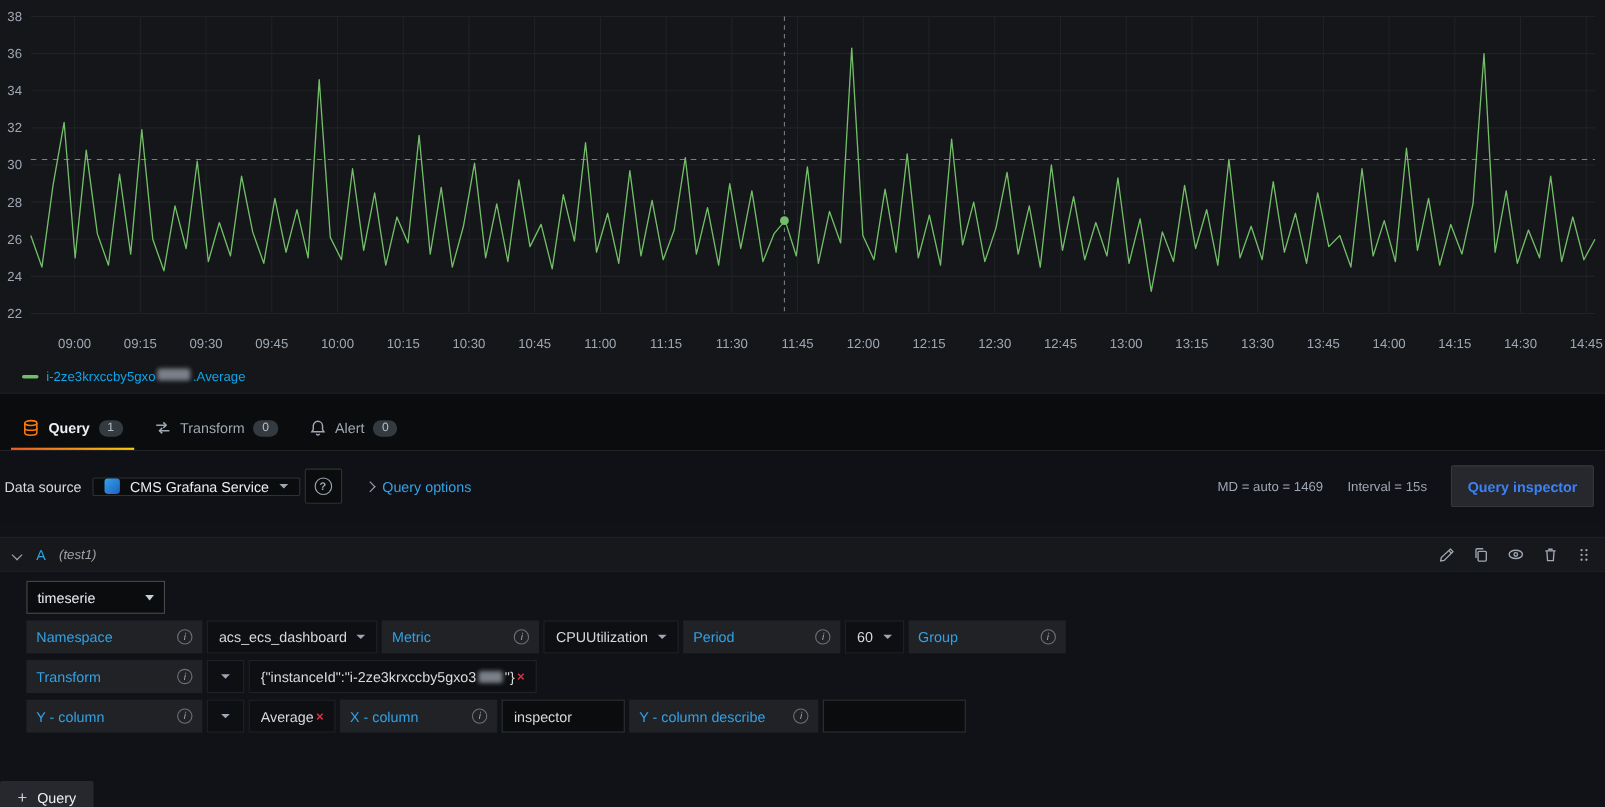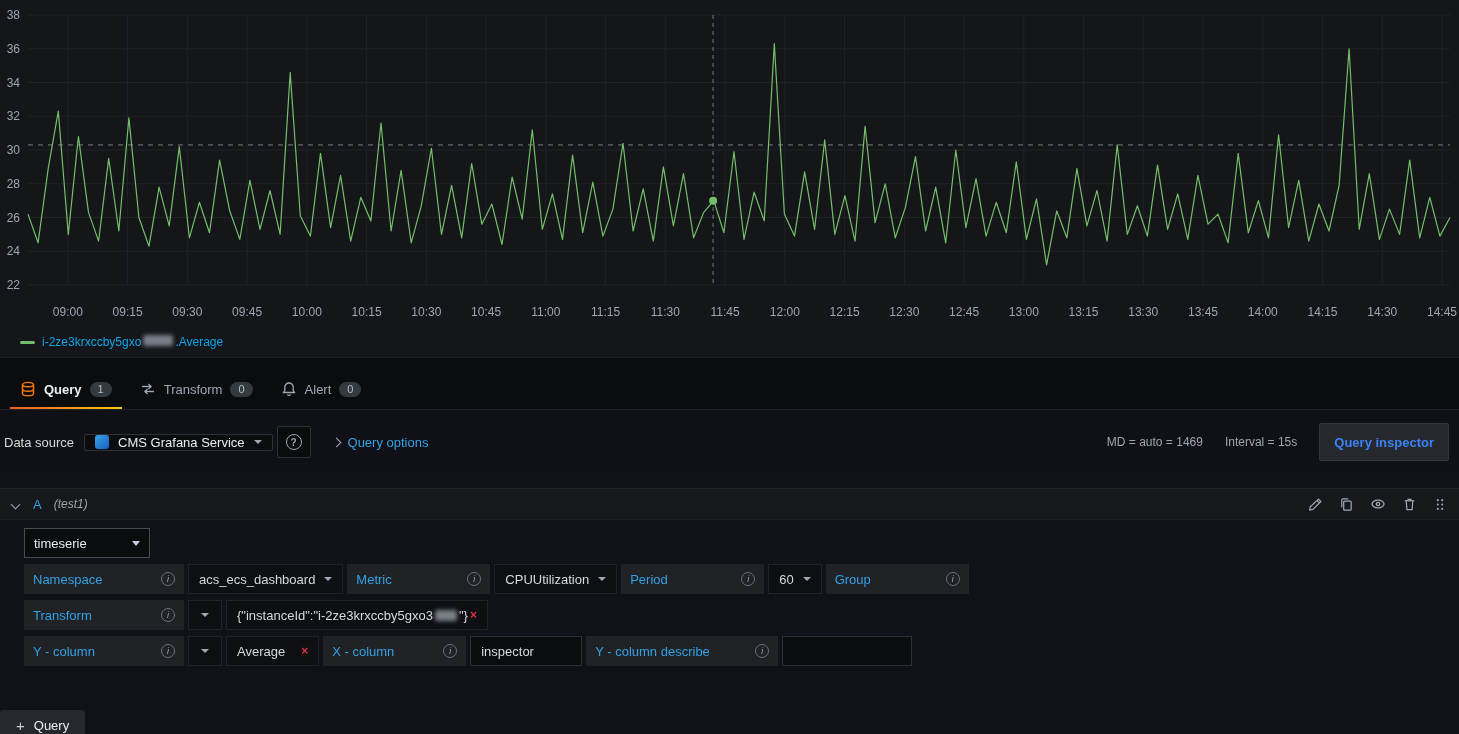--- a/index.html
+++ b/index.html
@@ -55,21 +55,21 @@
   .editor { padding:8px 0 0 24px; }
   .type-select { width:126px; height:30px; background:#0b0c0e; border:1px solid #464b52; display:flex; align-items:center; justify-content:space-between; padding:0 9px; color:#e9edf2; cursor:pointer; }
   .type-select .tri { width:0; height:0; border-left:4px solid transparent; border-right:4px solid transparent; border-top:5px solid #c7d0d9; }
   .seg-row { display:flex; gap:4px; margin-top:6px; align-items:stretch; }
   .seg { height:30px; display:flex; align-items:center; font-size:13px; }
   .seg-label { background:#202226; color:#33a2e5; justify-content:space-between; padding:0 9px; cursor:default; }
   .info { width:14px; height:14px; border:1px solid #6e7178; border-radius:50%; color:#9fa7b3; font-size:9px; display:flex; align-items:center; justify-content:center; font-style:italic; margin-left:14px; cursor:pointer; flex:none; }
   .seg-value { background:#0d0f13; border:1px solid #202226; color:#d8d9da; gap:9px; padding:0 10px; cursor:pointer; }
   .caret-btn { width:34px; background:#0d0f13; border:1px solid #202226; justify-content:center; cursor:pointer; }
   .seg-input { background:#0b0c0e; border:1px solid #2c3235; color:#d8d9da; padding:0 10px; }
-  .w140 { width:160px; } .w128 { width:143px; } .w172 { width:192px; }
+  .w140 { width:160px; } .w128 { width:143px; } .w172 { width:172px; }
   .x-del { color:#e02f44; font-weight:700; margin-left:2px; cursor:pointer; font-size:12px; }
 
   .add-query { margin-top:44px; display:inline-flex; align-items:center; gap:9px; height:30px; padding:0 16px; background:#26282d; border-radius:2px; color:#eceff3; font-weight:500; cursor:pointer; }
   .plus { color:#c7d0d9; font-size:15px; font-weight:400; }
 </style>
 </head>
 <body>
 
 <div class="chart-panel">
   <svg id="chart-svg" width="1459" height="330" viewBox="0 0 1459 330">
@@ -311,21 +311,21 @@
   </div>
 
   <div class="seg-row">
     <div class="seg seg-label w140">
       <span>Y - column</span>
       <span class="info">i</span>
     </div>
     <div class="seg caret-btn">
       <span class="caret-down"></span>
     </div>
-    <div class="seg seg-value" style="gap:14px">
+    <div class="seg seg-value" style="gap:0">
       <span>Average</span>
       <span class="x-del">×</span>
     </div>
     <div class="seg seg-label w128">
       <span>X - column</span>
       <span class="info">i</span>
     </div>
     <div class="seg seg-input" style="width:112px">
       <span>inspector</span>
     </div>

